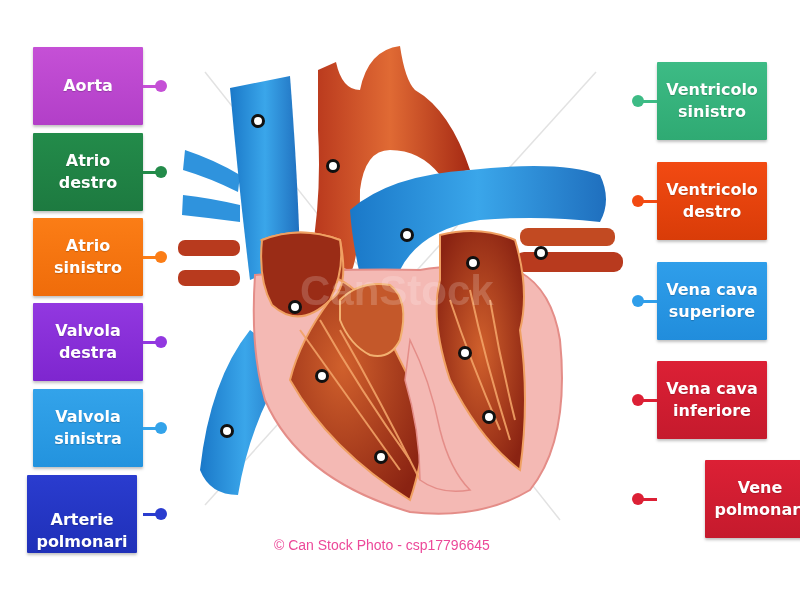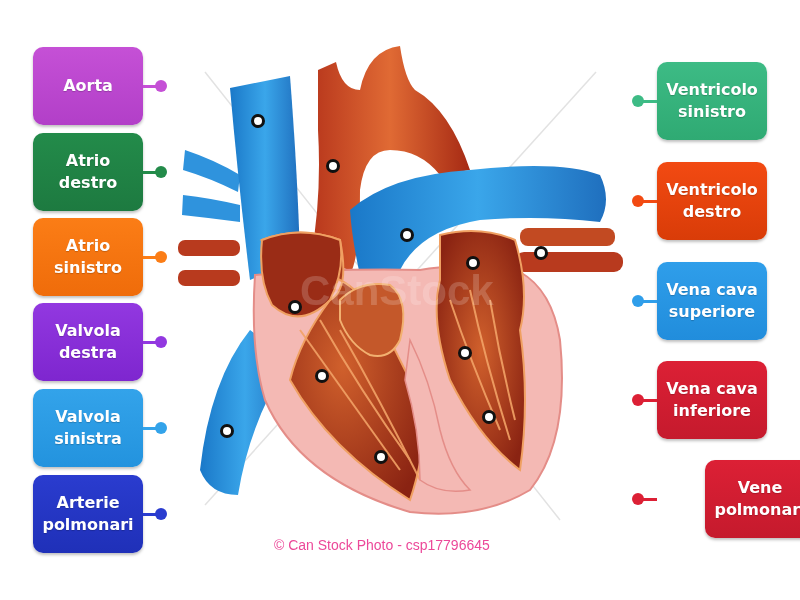--- a/index.html
+++ b/index.html
@@ -1,19 +1,19 @@
 <!DOCTYPE html>
 <html><head>
 <meta charset="utf-8">
 <style>
   html, body { margin:0; padding:0; }
   body { width:800px; height:600px; background:#ffffff; position:relative; overflow:hidden;
          font-family:"DejaVu Sans", "Liberation Sans", sans-serif; }
   .stage { position:absolute; left:0; top:0; width:800px; height:600px; }
-  .label-box { position:absolute; width:110px; height:78px; border-radius:10px;
+  .label-box { position:absolute; width:110px; height:78px; border-radius:1px;
                display:flex; align-items:center; justify-content:center; text-align:center;
                color:#fff; font-weight:bold; font-size:16px; line-height:22px;
                box-shadow:0 2px 3px rgba(0,0,0,0.25); cursor:grab; }
   .label-box span { white-space:pre-line; text-shadow:0 1px 1px rgba(0,0,0,0.2); }
   .conn { position:absolute; height:3px; }
   .dot { position:absolute; width:12px; height:12px; border-radius:50%; }
   .heart { position:absolute; left:170px; top:40px; width:460px; height:500px; }
   .pin { position:absolute; width:8px; height:8px; border-radius:50%; background:#fff;
          border:3px solid #111; transform:translate(-7px,-7px); cursor:pointer; }
   .credit { position:absolute; left:274px; top:537px; font-family:"Liberation Sans", sans-serif;
@@ -109,21 +109,21 @@
 sinistro</span>
     </div>
   <div class="label-box left" style="left: 33px; top: 303px; background: linear-gradient(rgb(146, 56, 224), rgb(126, 38, 207));">
       <span>Valvola
 destra</span>
     </div>
   <div class="label-box left" style="left: 33px; top: 389px; background: linear-gradient(rgb(51, 163, 234), rgb(35, 147, 222));">
       <span>Valvola
 sinistra</span>
     </div>
-  <div class="label-box left" style="left: 33px; top: 475px; background: linear-gradient(rgb(42, 60, 207), rgb(31, 48, 184));">
+  <div class="label-box left" style="left: 27px; top: 475px; background: linear-gradient(rgb(42, 60, 207), rgb(31, 48, 184)); align-items: flex-end;">
       <span>Arterie
 polmonari</span>
     </div>
 
   <div class="label-box right" style="left: 657px; top: 62px; background: linear-gradient(rgb(61, 187, 133), rgb(47, 170, 115));">
       <span>Ventricolo
 sinistro</span>
     </div>
   <div class="label-box right" style="left: 657px; top: 162px; background: linear-gradient(rgb(242, 74, 18), rgb(217, 60, 8));">
       <span>Ventricolo

